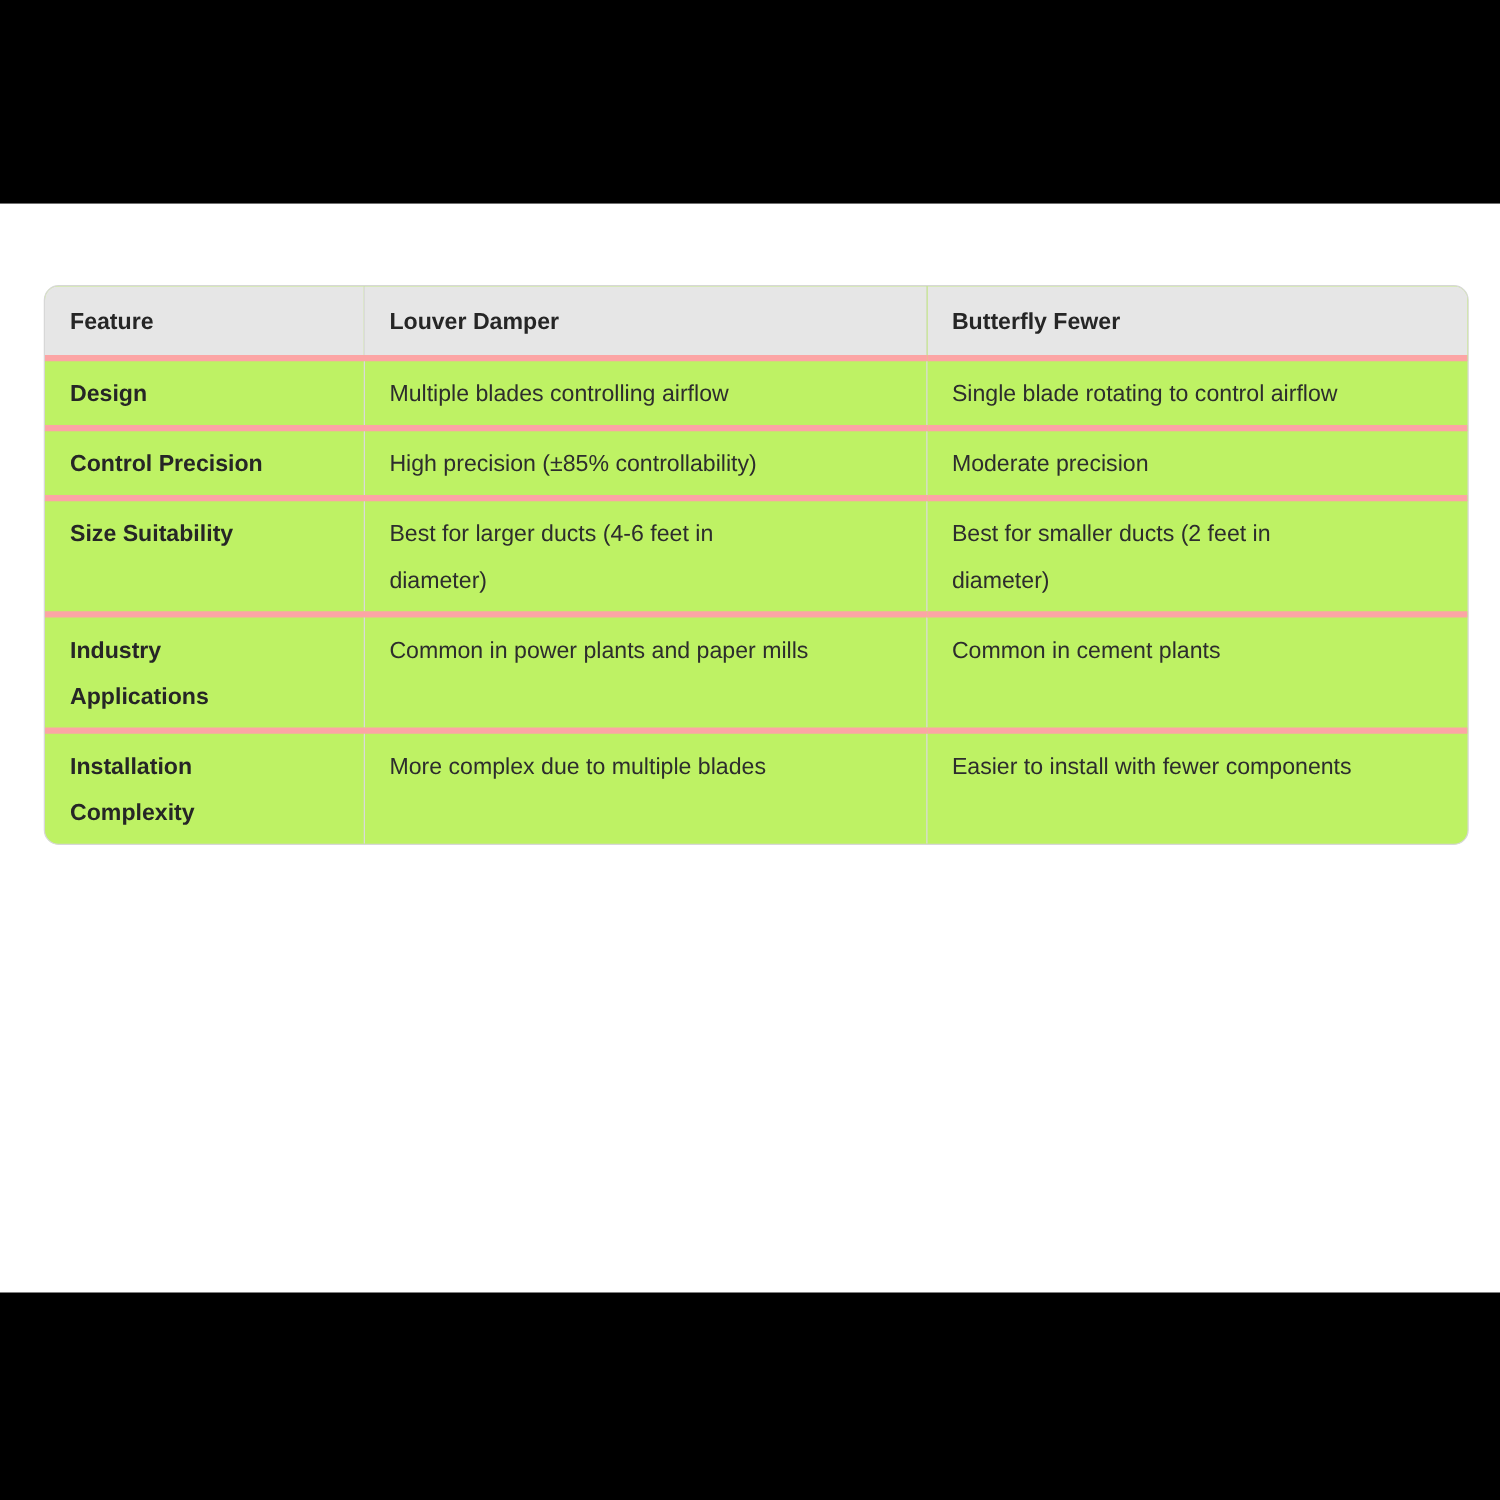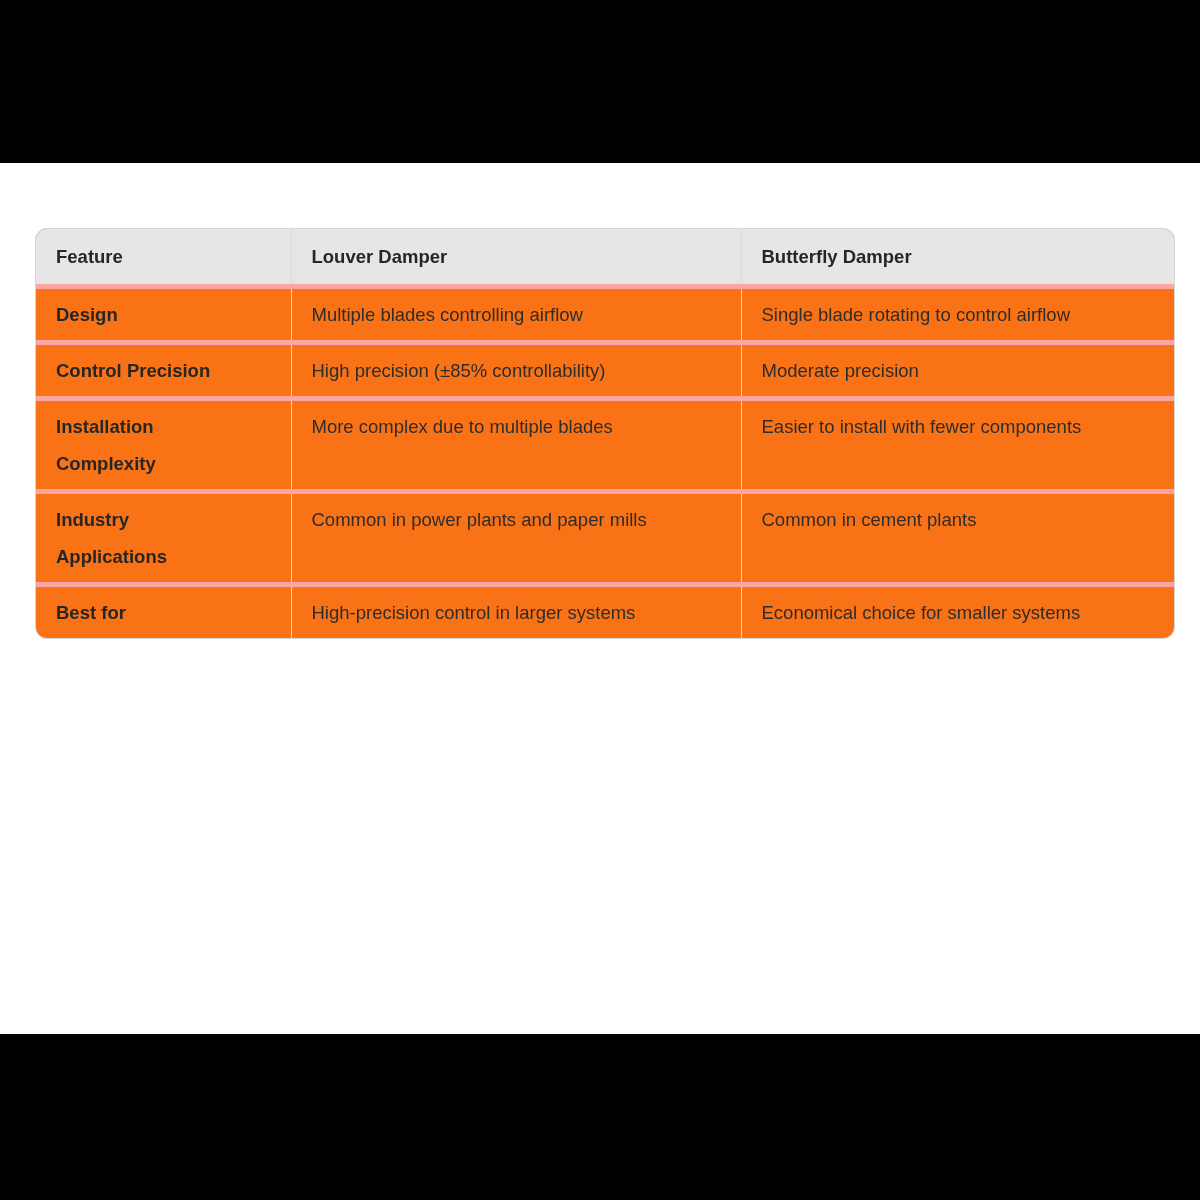--- a/index.html
+++ b/index.html
@@ -24,21 +24,21 @@
     box-sizing: border-box;
     padding-top: 65px;
     padding-left: 35px;
   }
   .table-wrap {
     width: 1140px;
     border: 1px solid #d7d7d7;
     border-radius: 12px;
     overflow: hidden;
     box-sizing: border-box;
-    background: #f97316;
+    background: #bef264;
   }
   table.cmp {
     width: 100%;
     border-collapse: collapse;
     table-layout: fixed;
   }
   table.cmp col.c1 { width: 255px; }
   table.cmp col.c2 { width: 450px; }
   table.cmp col.c3 { width: 433px; }
   table.cmp th, table.cmp td {
@@ -75,49 +75,51 @@
     <table class="cmp">
       <colgroup>
           <col class="c1">
           <col class="c2">
           <col class="c3">
         </colgroup>
       <thead>
         <tr>
           <th>Feature</th>
           <th>Louver Damper</th>
-          <th>Butterfly Damper</th>
+          <th>Butterfly Fewer</th>
         </tr>
       </thead>
       <tbody>
         <tr>
           <td class="feature">Design</td>
           <td>Multiple blades controlling airflow</td>
           <td>Single blade rotating to control airflow</td>
         </tr>
         <tr>
           <td class="feature">Control Precision</td>
           <td>High precision (±85% controllability)</td>
           <td>Moderate precision</td>
         </tr>
         <tr>
-          <td class="feature">Installation
-Complexity</td>
-          <td>More complex due to multiple blades</td>
-          <td>Easier to install with fewer components</td>
+          <td class="feature">Size Suitability</td>
+          <td>Best for larger ducts (4-6 feet in
+diameter)</td>
+          <td>Best for smaller ducts (2 feet in
+diameter)</td>
         </tr>
         <tr>
           <td class="feature">Industry
 Applications</td>
           <td>Common in power plants and paper mills</td>
           <td>Common in cement plants</td>
         </tr>
         <tr>
-          <td class="feature">Best for</td>
-          <td>High-precision control in larger systems</td>
-          <td>Economical choice for smaller systems</td>
+          <td class="feature">Installation
+Complexity</td>
+          <td>More complex due to multiple blades</td>
+          <td>Easier to install with fewer components</td>
         </tr>
       </tbody>
     </table>
   </div>
 </div>
 
 <div class="letterbox bottom"></div>
 
 </body></html>

